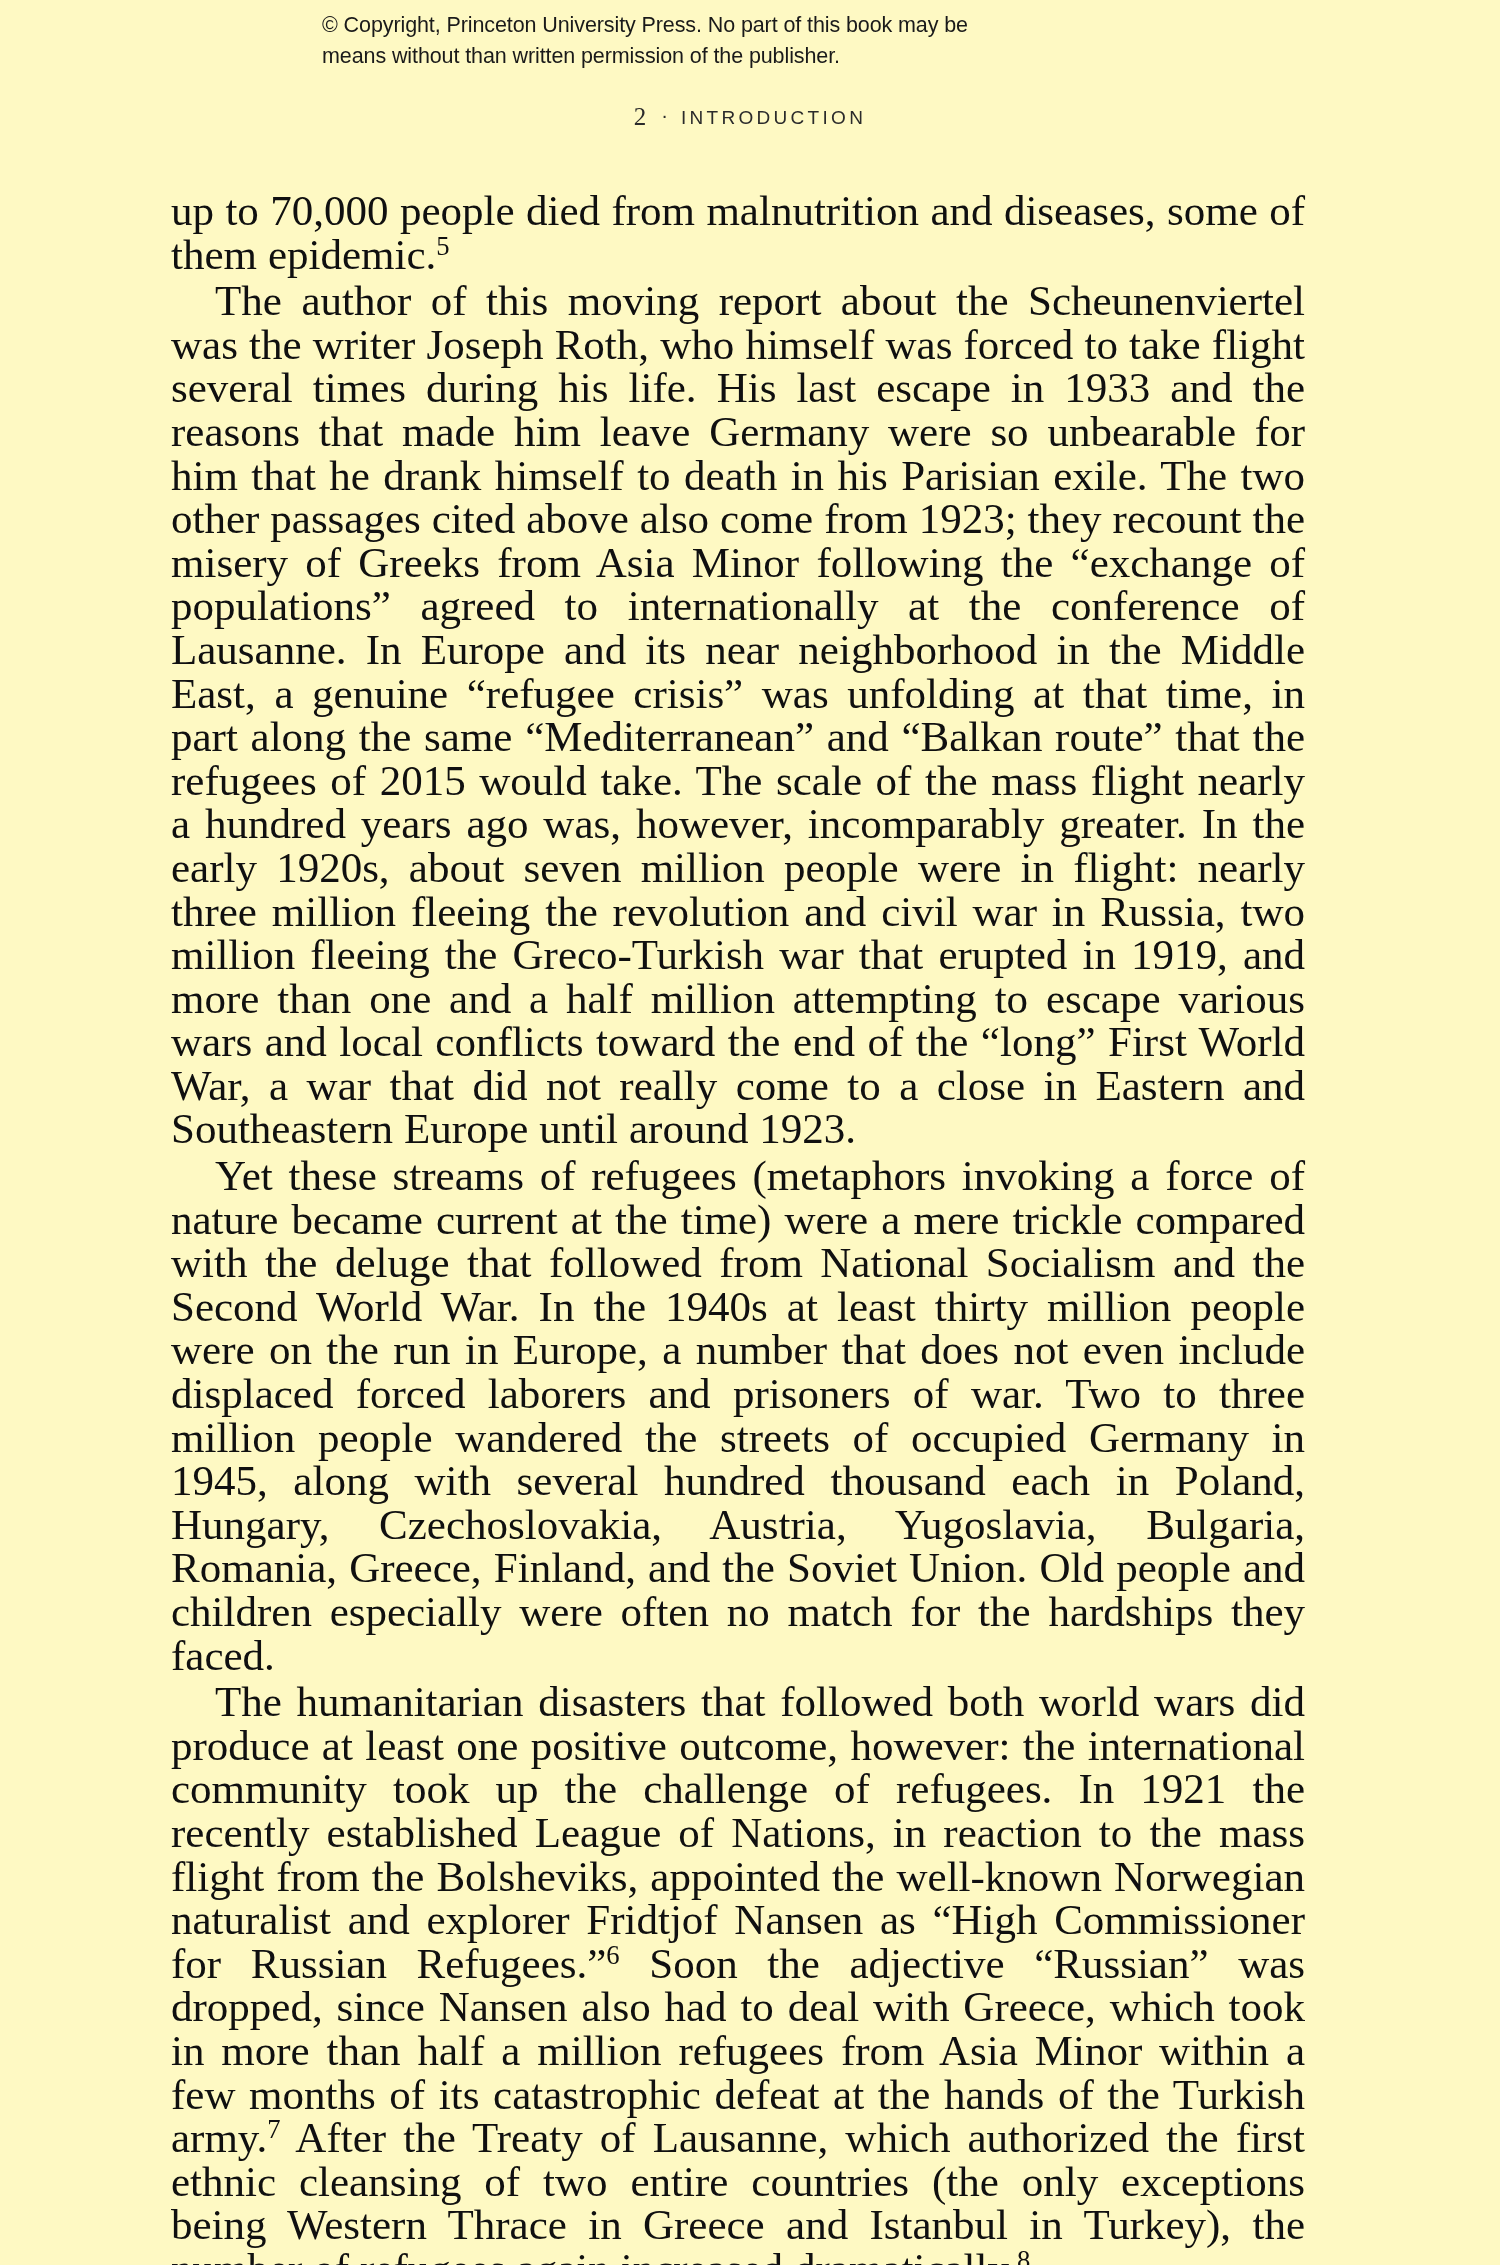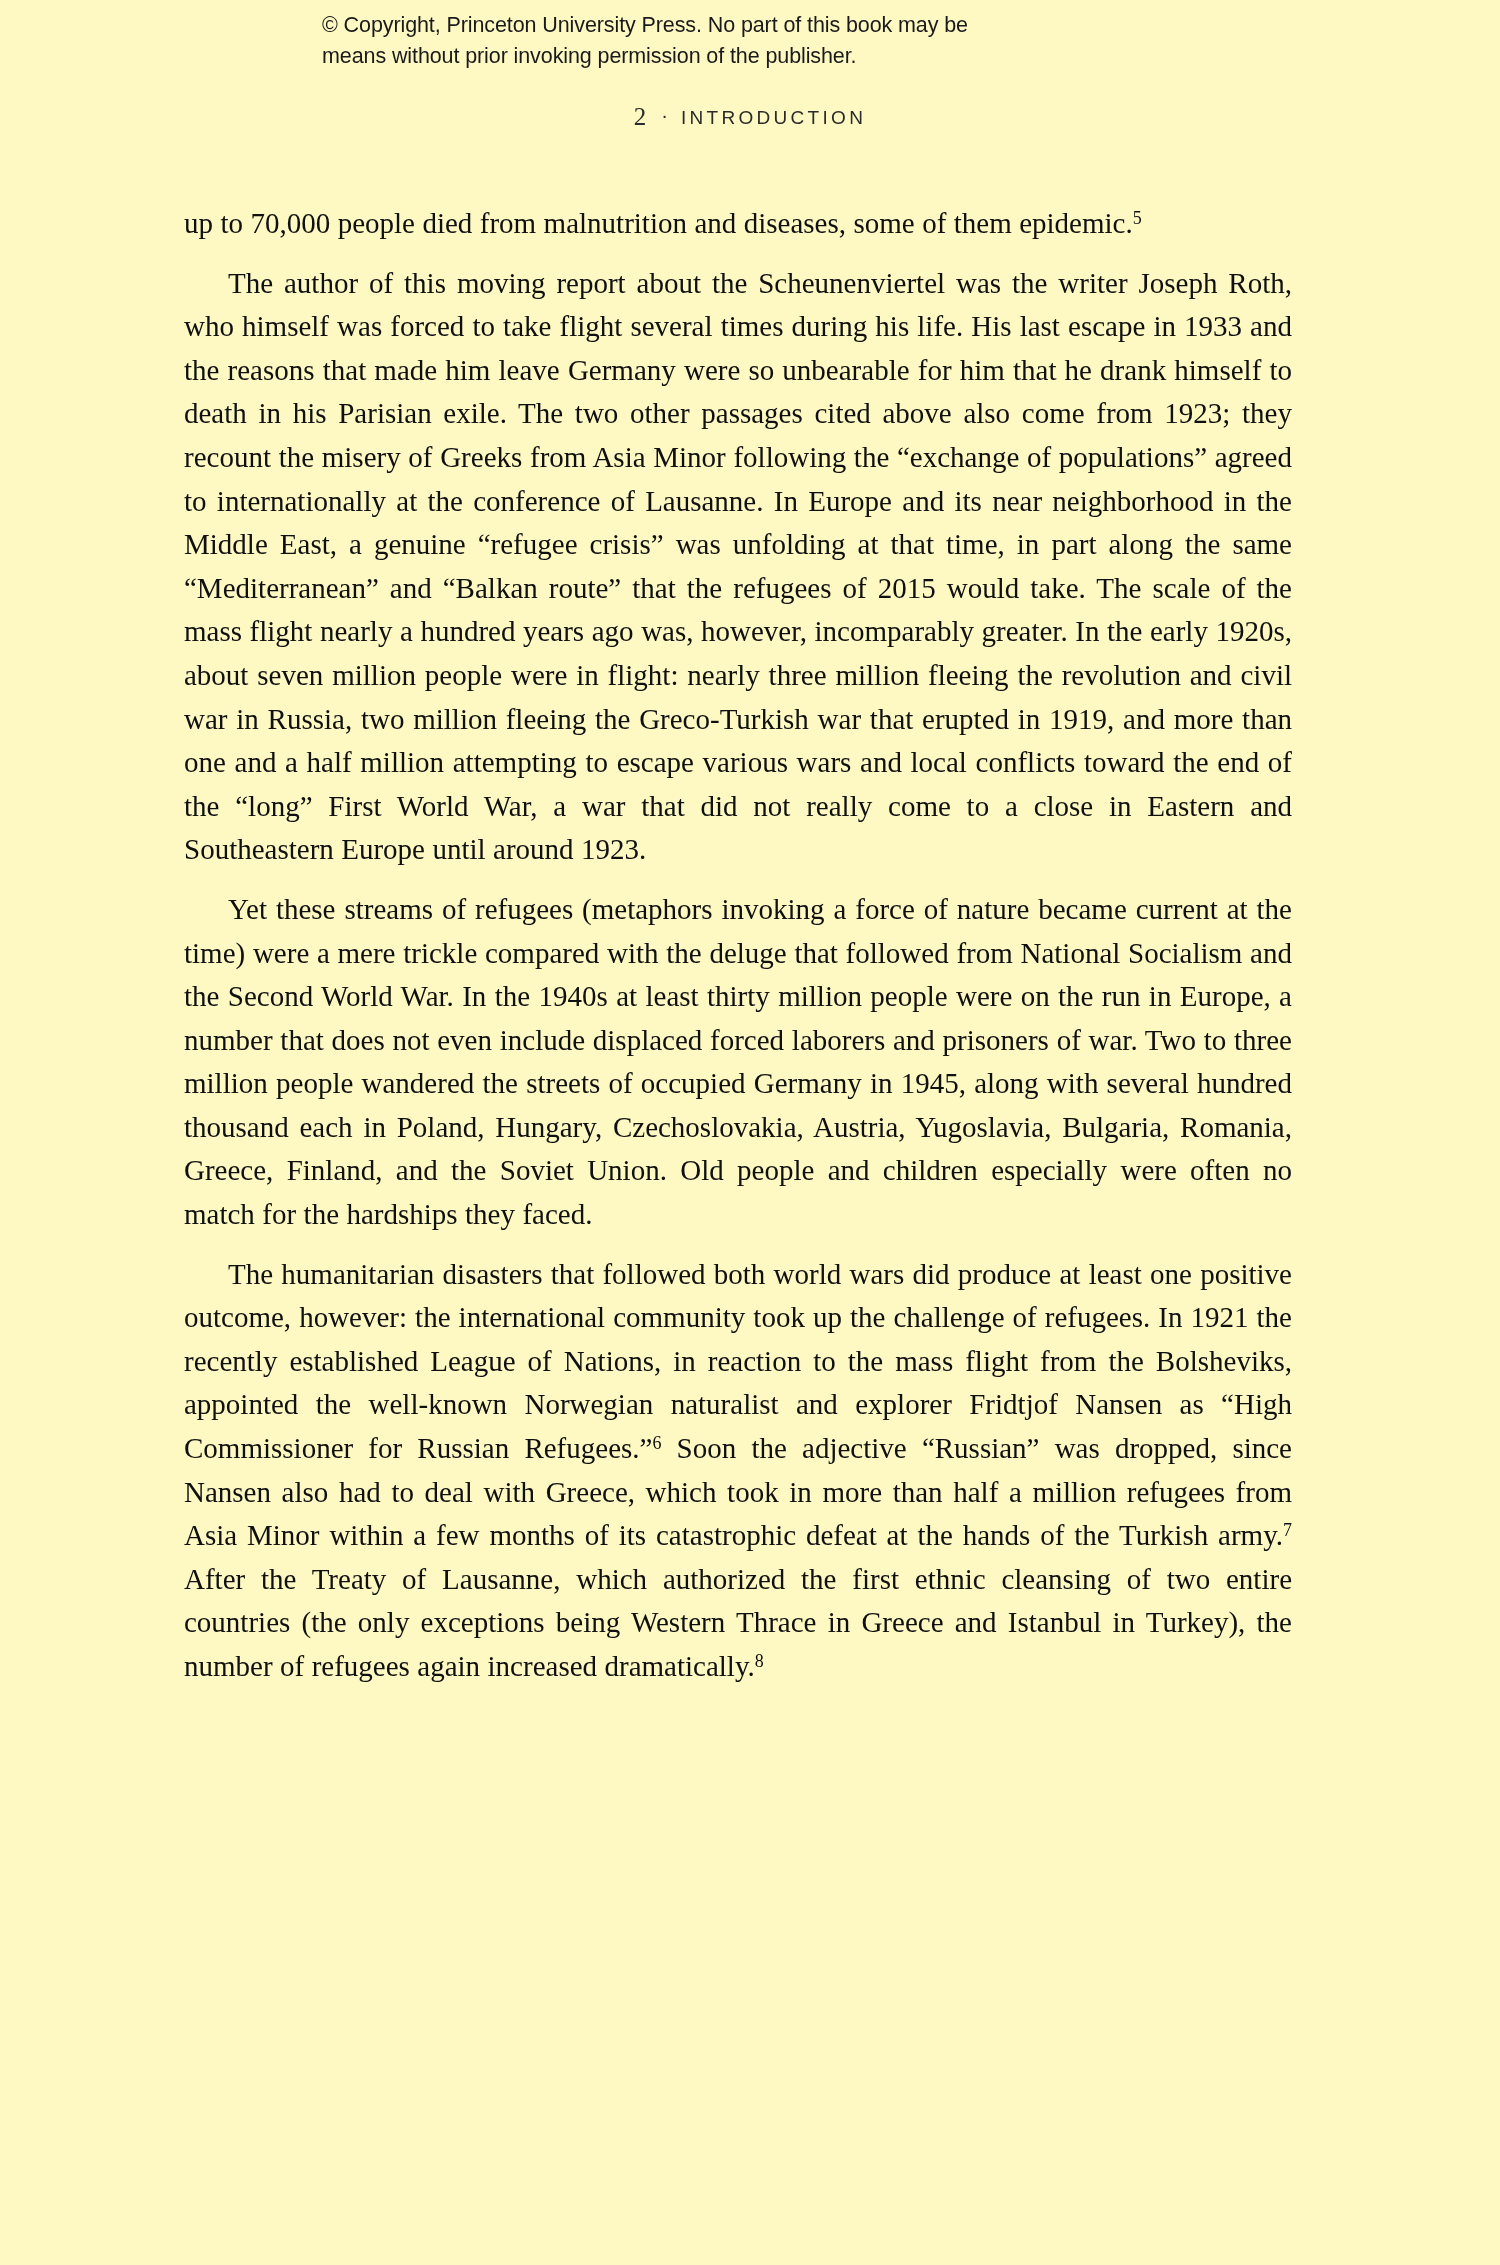--- a/index.html
+++ b/index.html
@@ -67,22 +67,22 @@
   }
 
   
   .body-column {
     position: absolute;
     left: 168px;
     top: 186px;
     width: 1140px;
   }
   .body-column p {
-    margin: 16px;
-    font-size: 29px;
+    margin: 3px;
+    font-size: 43px;
     line-height: 43.6px;
     text-align: justify;
     text-justify: inter-word;
     -webkit-hyphens: none;
     hyphens: none;
     font-family: "Liberation Serif", "DejaVu Serif", serif;
     color: #101010;
     word-spacing: 0.2px;
   }
   .body-column p.indent {
@@ -110,21 +110,21 @@
     letter-spacing: -0.1px;
   }
 </style>
 </head>
 <body>
 
 <div class="page">
 
   <div class="copyright-notice">
     <span class="cline">© Copyright, Princeton University Press. No part of this book may be</span>
-    <span class="cline">means without prior invoking permission of the publisher.</span>
+    <span class="cline">means without than written permission of the publisher.</span>
   </div>
 
   <div class="running-head">
     <span class="folio">2</span><span class="sep">·</span><span class="rh-title">INTRODUCTION</span>
   </div>
 
   <div class="body-column">
 
     <p><span>up to 70,000 people died from malnutrition and diseases, some of them epidemic.</span><sup>5</sup></p>
 

